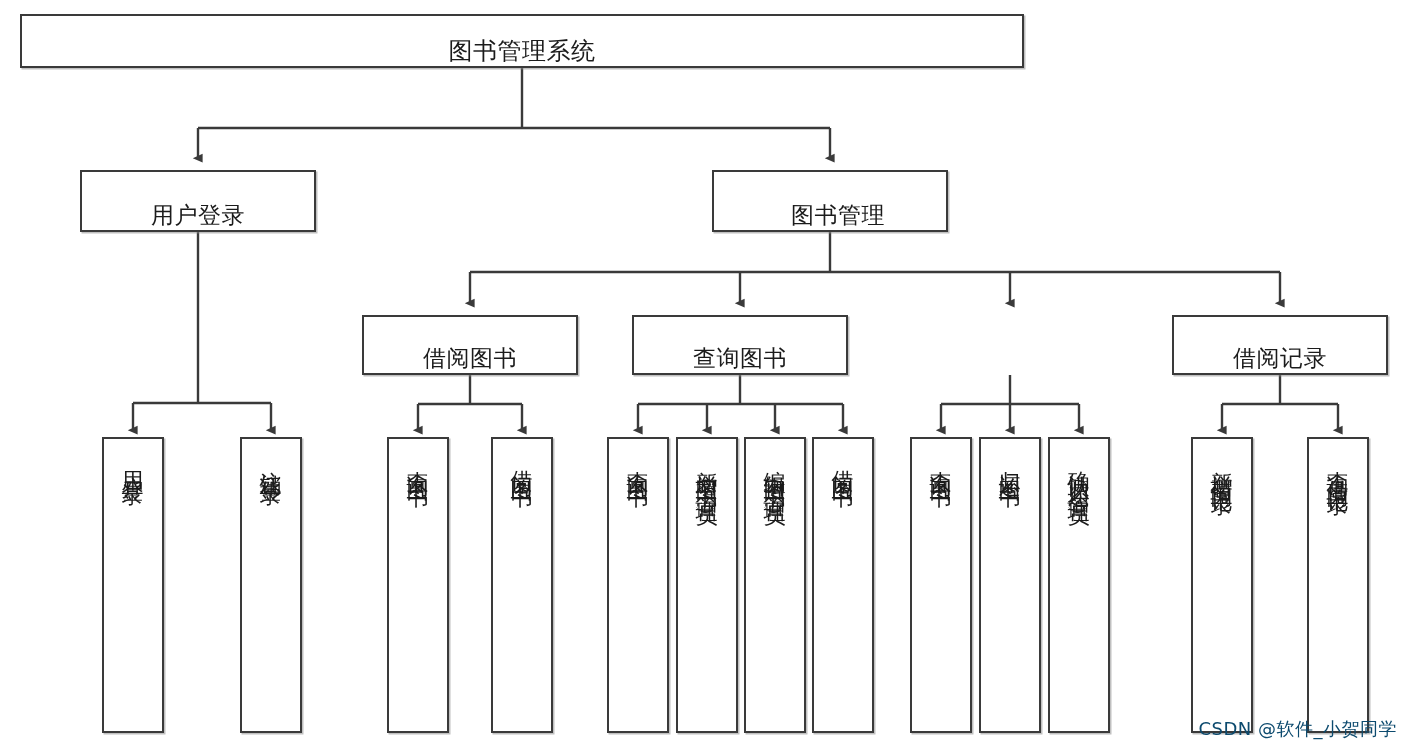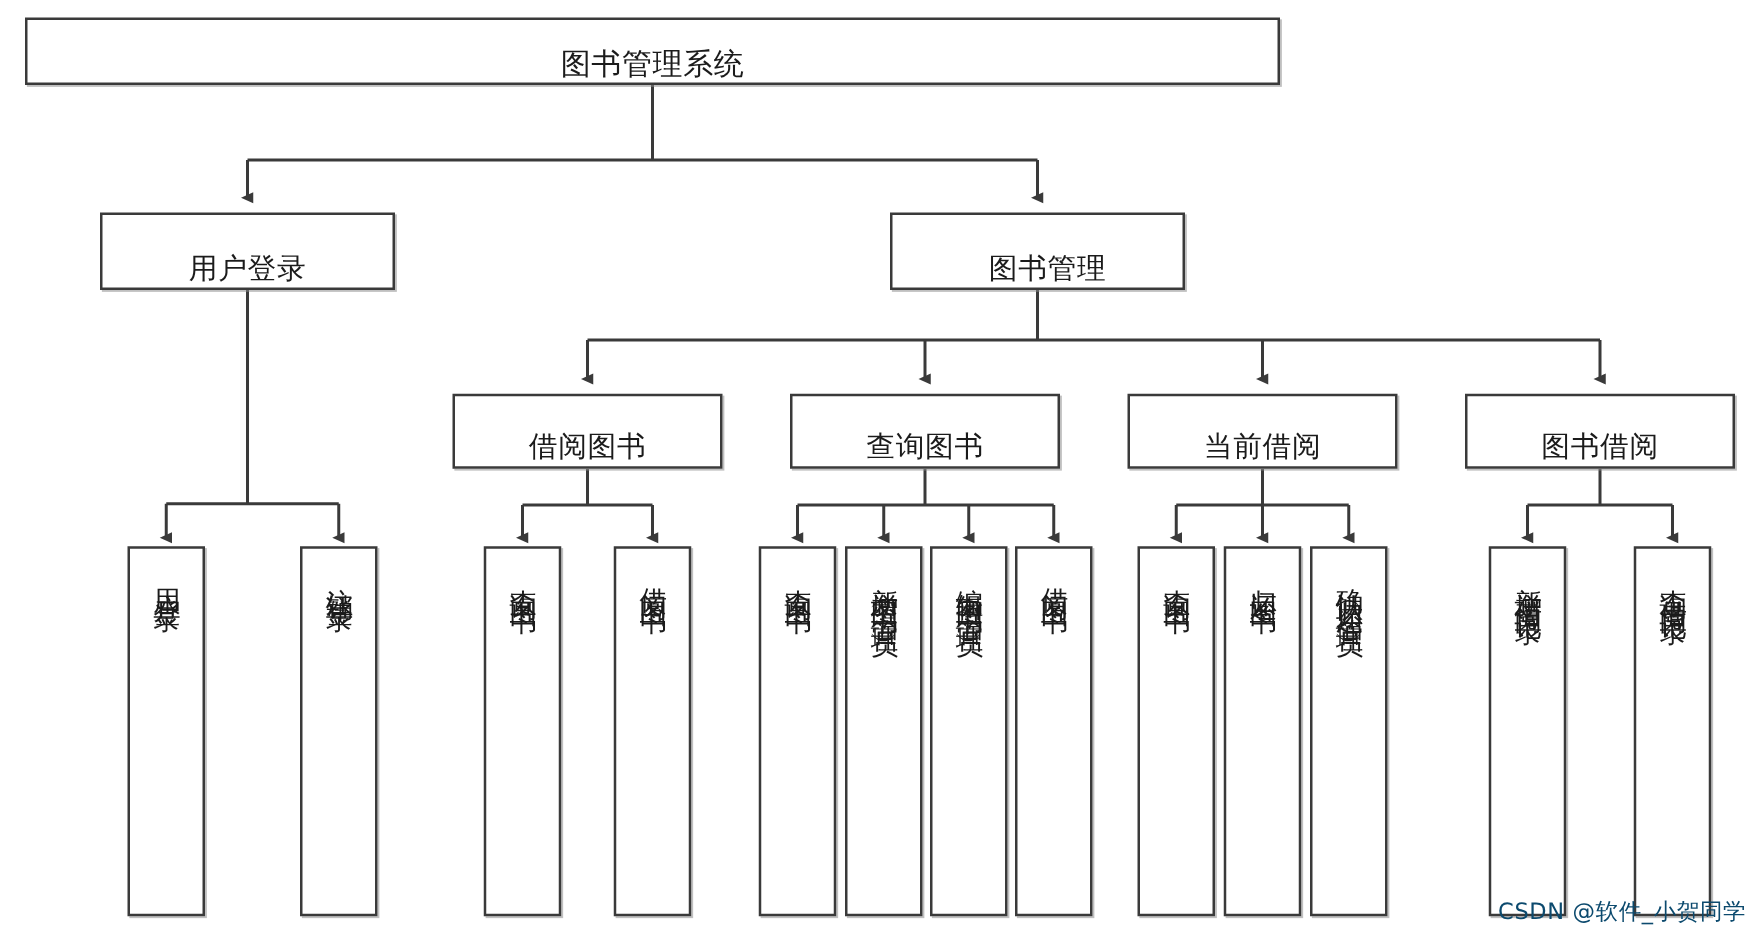--- a/index.html
+++ b/index.html
@@ -134,25 +134,22 @@
   <div class="node horiz" style="left:712px; top:170px; width:236px; height:62px;padding-left:16px;">
     <span>图书管理</span>
   </div>
 
   <div class="node horiz" style="left:362px; top:315px; width:216px; height:60px;">
     <span>借阅图书</span>
   </div>
   <div class="node horiz" style="left:632px; top:315px; width:216px; height:60px;">
     <span>查询图书</span>
   </div>
-  <div class="node horiz" style="left:902px; top:315px; width:216px; height:60px;">
-    <span>当前借阅</span>
-  </div>
   <div class="node horiz" style="left:1172px; top:315px; width:216px; height:60px;">
-    <span>图书借阅</span>
+    <span>借阅记录</span>
   </div>
 
   <div class="node leaf" style="left:102px; top:437px; width:62px; height:296px;">
     <span class="vtext">用户登录</span>
   </div>
   <div class="node leaf" style="left:240px; top:437px; width:62px; height:296px;">
     <span class="vtext">注销登录</span>
   </div>
 
   <div class="node leaf" style="left:387px; top:437px; width:62px; height:296px;">

